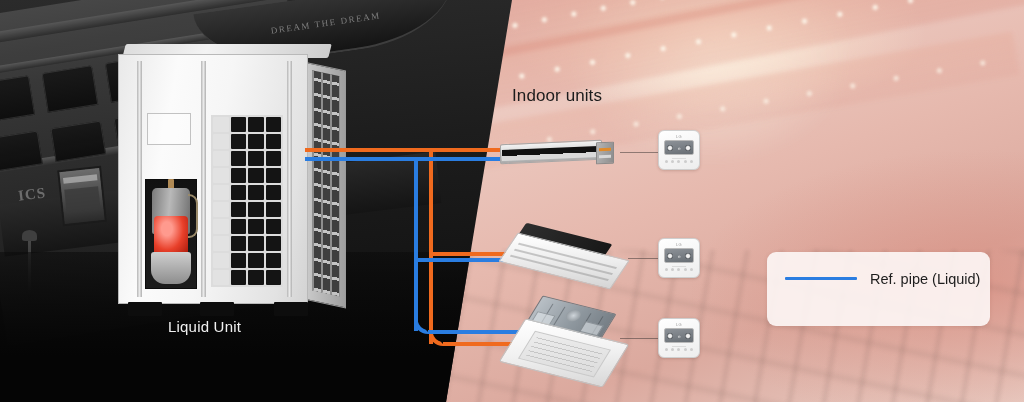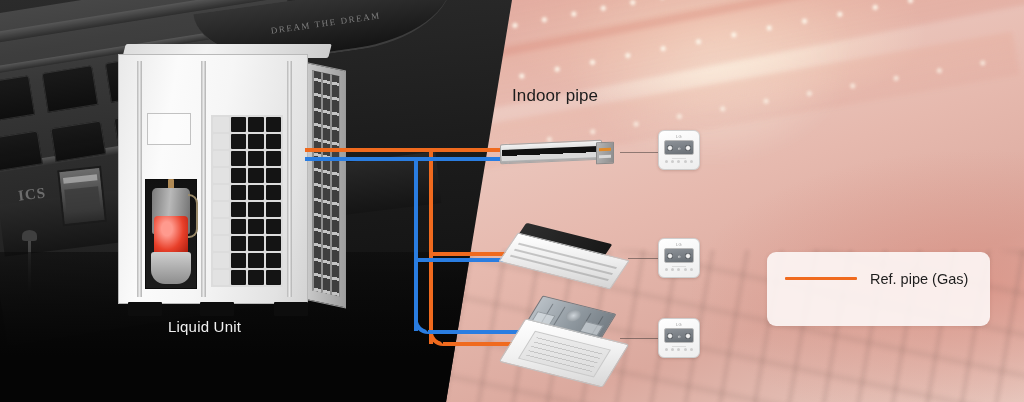--- a/index.html
+++ b/index.html
@@ -568,23 +568,23 @@
     <div class="ctrl-bar"></div>
     <div class="ctrl-keys">
       <i></i>
       <i></i>
       <i></i>
       <i></i>
       <i></i>
     </div>
   </div>
 
-  <div class="label-indoor">Indoor pipe</div>
+  <div class="label-indoor">Indoor units</div>
   <div class="label-outdoor">Liquid Unit</div>
 
   <div class="legend">
     <div class="legend-row">
-      <span class="legend-line gas"></span>
-      <span class="legend-text">Ref. pipe (Gas)</span>
+      <span class="legend-line liq"></span>
+      <span class="legend-text">Ref. pipe (Liquid)</span>
     </div>
   </div>
 
 </div>
 
 </body></html>

